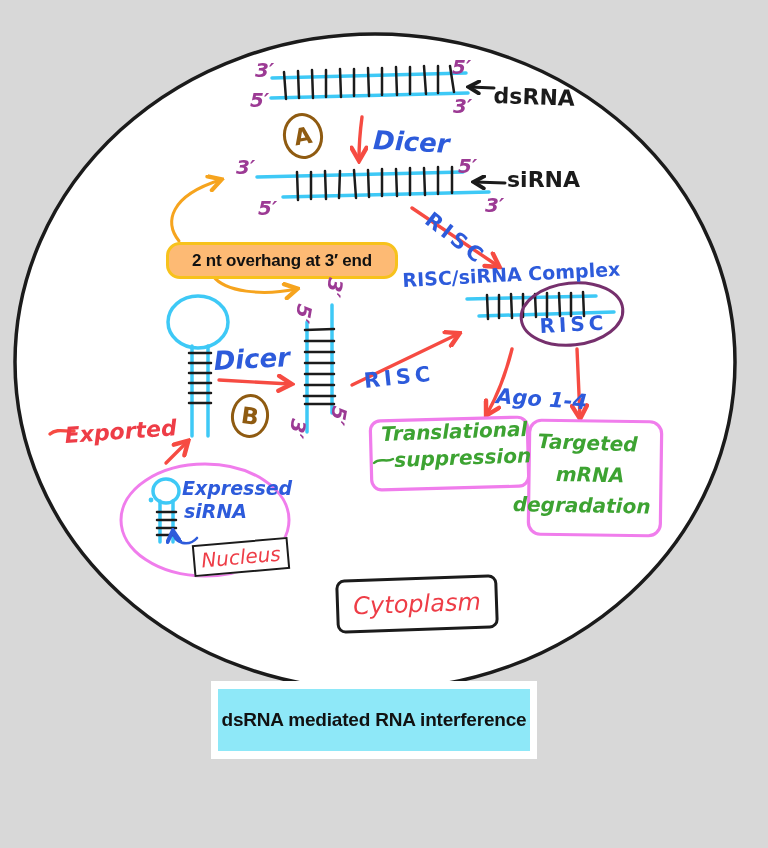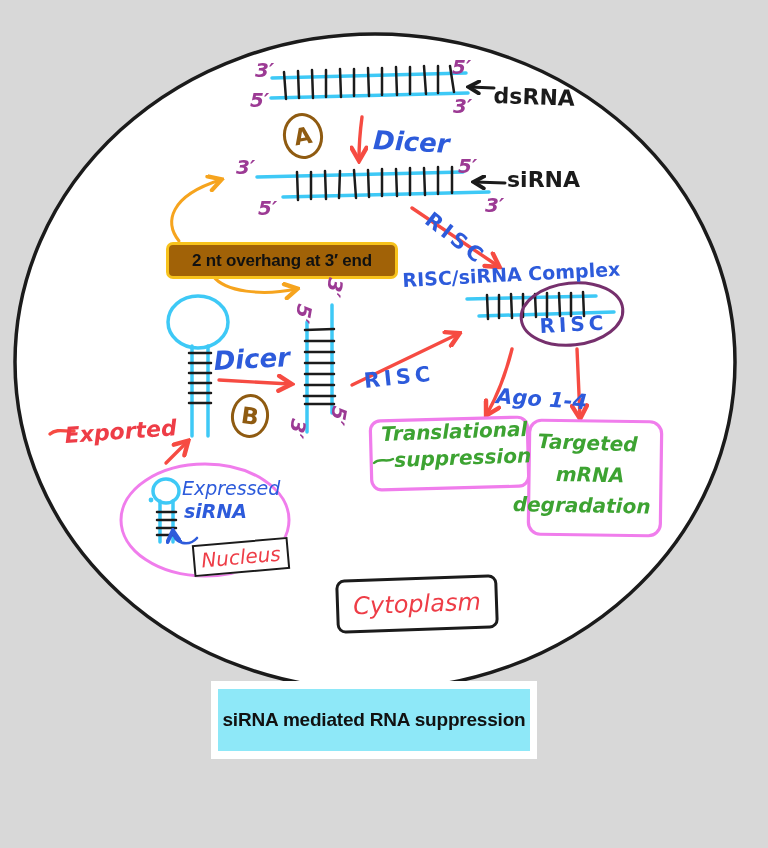--- a/index.html
+++ b/index.html
@@ -12,21 +12,21 @@
   .blue{color:#2d5bdb;}
   .green{color:#3da332;font-style:italic;font-weight:bold;font-size:20px;}
   .redtx{color:#ee3d47;}
   .black{color:#1b1b1b;}
   .risc{font-weight:bold;font-size:21px;letter-spacing:4px;}
   .badge{position:absolute;display:flex;align-items:center;justify-content:center;
          border:3px solid #8f5b11;border-radius:50%;color:#8f5b11;
          font-weight:bold;font-size:23px;font-family:"DejaVu Sans",sans-serif;transform-origin:center;}
   .labelbox{position:absolute;display:flex;align-items:center;justify-content:center;transform-origin:center;}
   #overhang-box{left:166px;top:242px;width:226px;height:31px;border:3px solid #f7c21c;
-                border-radius:7px;background:#a16207;font-family:"Liberation Sans",sans-serif;
+                border-radius:14px;background:#fdba74;font-family:"Liberation Sans",sans-serif;
                 font-weight:bold;font-size:17px;letter-spacing:-0.2px;color:#111;}
   #nucleus-box{left:193px;top:541px;width:92px;height:28px;border:2.5px solid #1b1b1b;
                background:#fff;transform:rotate(-5deg);font-size:20px;}
   #cytoplasm-box{left:336px;top:577px;width:156px;height:48px;border:3px solid #1b1b1b;
                  border-radius:9px;background:#fff;transform:rotate(-2deg);font-size:24px;}
   #banner{position:absolute;left:211px;top:681px;width:326px;height:78px;background:#ffffff;}
   #banner-inner{position:absolute;left:7px;top:8px;width:312px;height:62px;background:#8ee8f8;
                 display:flex;align-items:center;justify-content:center;}
   #banner-inner span{font-family:"Liberation Sans",sans-serif;font-weight:bold;font-size:19px;
                 letter-spacing:-0.2px;color:#111;}
@@ -159,29 +159,29 @@
   <span class="t blue risc" style="left:363px;top:371px;transform:rotate(-6deg);">RISC</span>
 
   <span class="t hand blue" style="left:497px;top:386px;font-size:21px;font-weight:bold;transform:rotate(4deg);">Ago 1-4</span>
   <span class="t green" style="left:381px;top:424px;transform:rotate(-2deg);">Translational</span>
   <span class="t green" style="left:394px;top:450px;transform:rotate(-2deg);">suppression</span>
   <span class="t green" style="left:538px;top:431px;transform:rotate(2deg);">Targeted</span>
   <span class="t green" style="left:556px;top:464px;transform:rotate(1deg);">mRNA</span>
   <span class="t green" style="left:513px;top:494px;transform:rotate(1deg);">degradation</span>
 
   <span class="t hand redtx" style="left:64px;top:425px;font-size:22px;font-weight:bold;transform:rotate(-4deg);">Exported</span>
-  <span class="t hand blue" style="left:182px;top:479px;font-size:19px;font-weight:normal;">Expressed</span>
+  <span class="t hand blue" style="left:182px;top:479px;font-size:19px;font-weight:bold;">Expressed</span>
   <span class="t hand blue" style="left:184px;top:502px;font-size:19px;font-weight:bold;">siRNA</span>
   <div class="labelbox hand redtx" id="nucleus-box">
     <span>Nucleus</span>
   </div>
 
   <div class="labelbox hand redtx" id="cytoplasm-box">
     <span>Cytoplasm</span>
   </div>
 
   <div id="banner">
     <div id="banner-inner">
-      <span>siRNA mediated RNA suppression</span>
+      <span>dsRNA mediated RNA interference</span>
     </div>
   </div>
 
 </div>
 
 </body></html>

